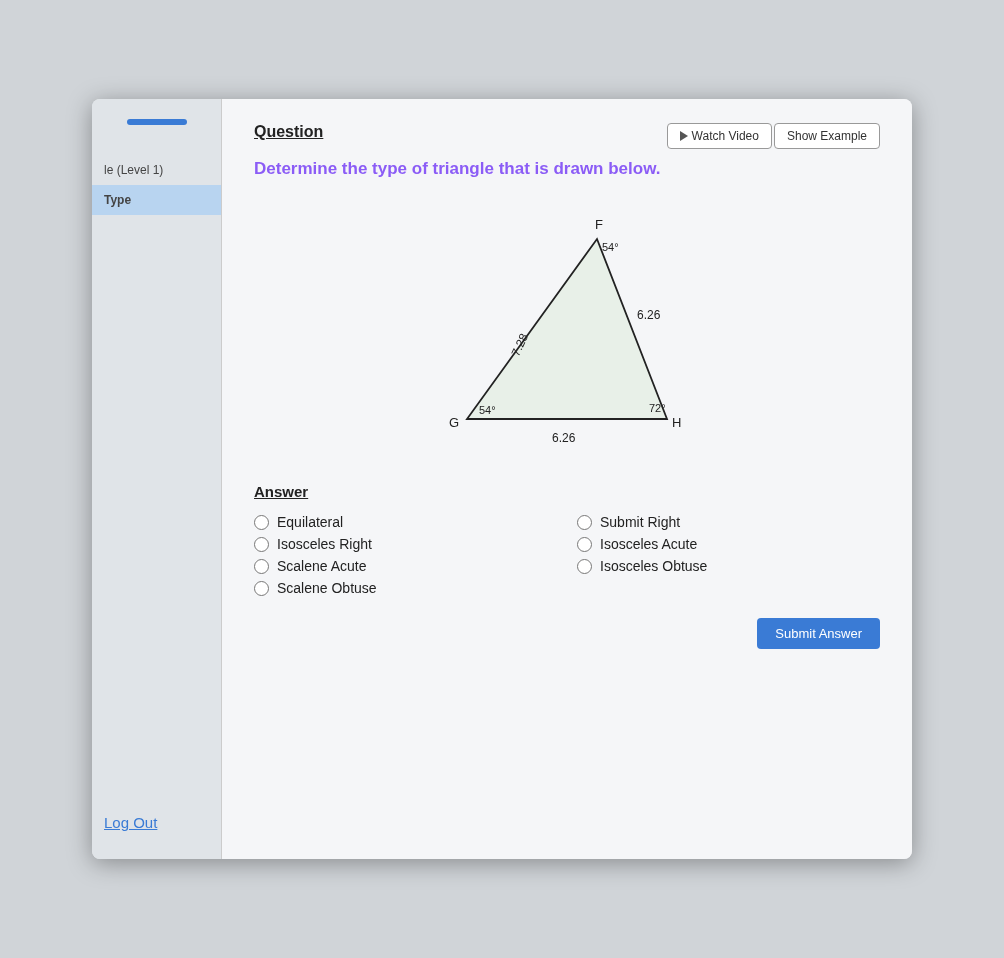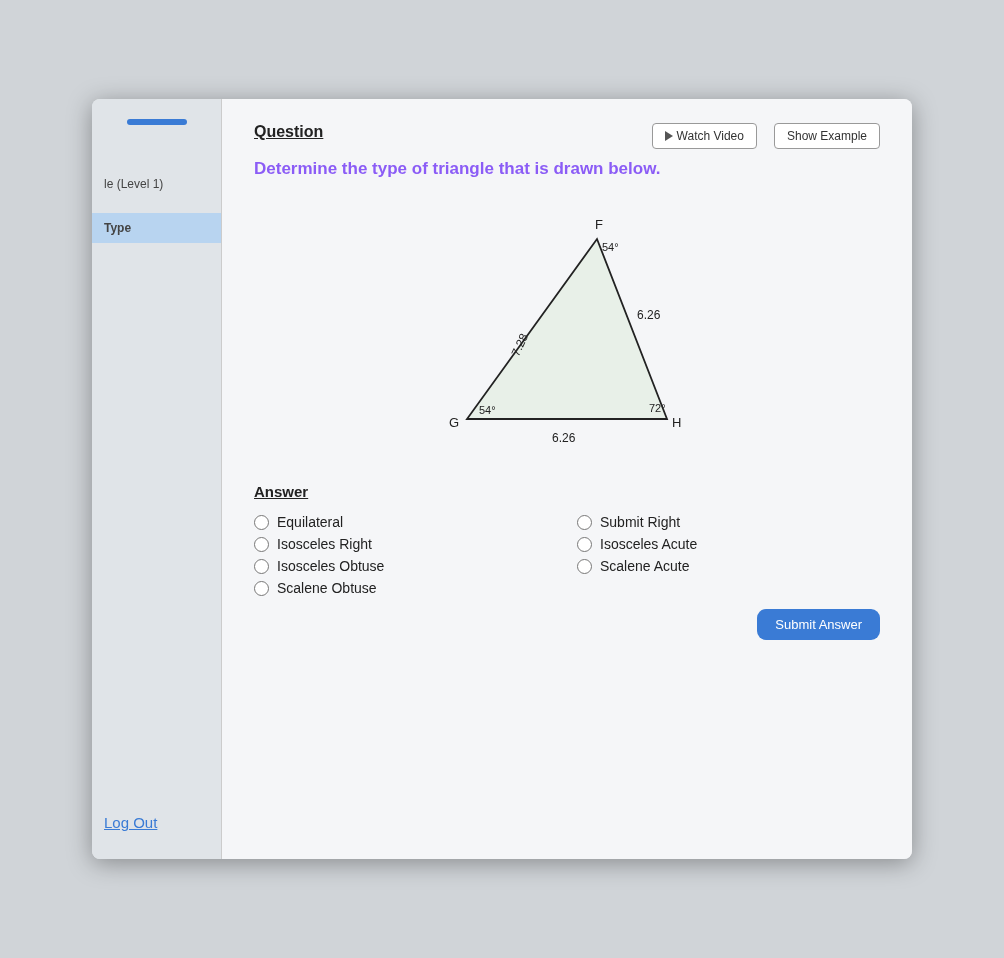--- a/index.html
+++ b/index.html
@@ -33,21 +33,20 @@
       height: 6px;
       background: #3a7bd5;
       border-radius: 3px;
       margin: 0 auto 30px auto;
     }
     .sidebar-item {
       font-size: 12px;
       color: #444;
       padding: 8px 12px;
       cursor: pointer;
-      margin-top: 14px;
     }
     .sidebar-item.active {
       background: #b8d4f0;
       font-weight: bold;
     }
     .sidebar-logout {
       margin-top: auto;
       padding: 8px 12px;
       font-size: 15px;
       color: #3a7bd5;
@@ -67,21 +66,21 @@
       margin-bottom: 10px;
     }
     .question-label {
       font-size: 16px;
       font-weight: bold;
       color: #222;
       text-decoration: underline;
     }
     .top-buttons {
       display: flex;
-      gap: 17px;
+      gap: 2px;
     }
     .top-btn {
       border: 1px solid #999;
       background: #fff;
       border-radius: 4px;
       padding: 5px 12px;
       font-size: 12px;
       cursor: pointer;
       display: flex;
       align-items: center;
@@ -113,41 +112,41 @@
       font-size: 15px;
       font-weight: bold;
       color: #222;
       margin-bottom: 14px;
       text-decoration: underline;
     }
     .answer-grid {
       display: grid;
       grid-template-columns: 1fr 1fr;
       gap: 6px 20px;
-      margin-bottom: 13px;
+      margin-bottom: 22px;
     }
     .answer-option {
       display: flex;
       align-items: center;
       gap: 8px;
       font-size: 14px;
       color: #222;
       cursor: pointer;
     }
     .answer-option input[type="radio"] {
       width: 15px;
       height: 15px;
       cursor: pointer;
       accent-color: #3a7bd5;
     }
     .submit-btn {
       background: #3a7bd5;
       color: #fff;
       border: none;
-      border-radius: 9px;
+      border-radius: 4px;
       padding: 8px 18px;
       font-size: 13px;
       cursor: pointer;
       float: right;
     }
     .submit-area {
       display: flex;
       justify-content: flex-end;
       margin-top: 8px;
     }
@@ -231,26 +230,26 @@
         <label class="answer-option">
           <input type="radio" name="triangle-type" value="isosceles-right" style="">
           <span>Isosceles Right</span>
         </label>
         <label class="answer-option">
           <input type="radio" name="triangle-type" value="isosceles-acute" style="">
           <span>Isosceles Acute</span>
         </label>
 
         <label class="answer-option">
+          <input type="radio" name="triangle-type" value="scalene-acute" style="">
+          <span>Scalene Acute</span>
+        </label>
+        <label class="answer-option">
           <input type="radio" name="triangle-type" value="isosceles-obtuse" style="">
           <span>Isosceles Obtuse</span>
-        </label>
-        <label class="answer-option">
-          <input type="radio" name="triangle-type" value="scalene-acute" style="">
-          <span>Scalene Acute</span>
         </label>
 
         <label class="answer-option">
           <input type="radio" name="triangle-type" value="scalene-obtuse" style="">
           <span>Scalene Obtuse</span>
         </label>
       </div>
 
       <div class="submit-area">
         <button class="submit-btn">Submit Answer</button>

